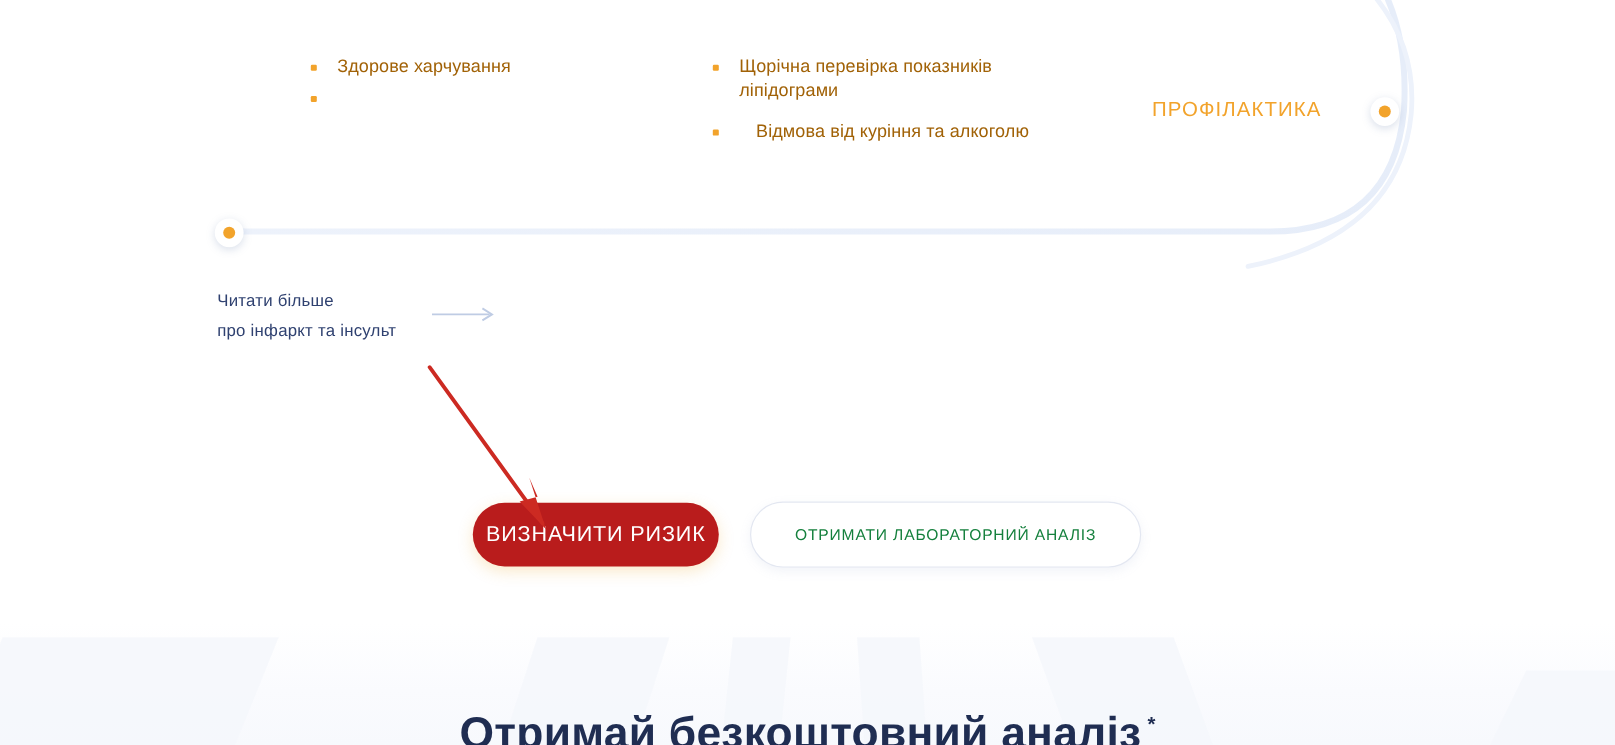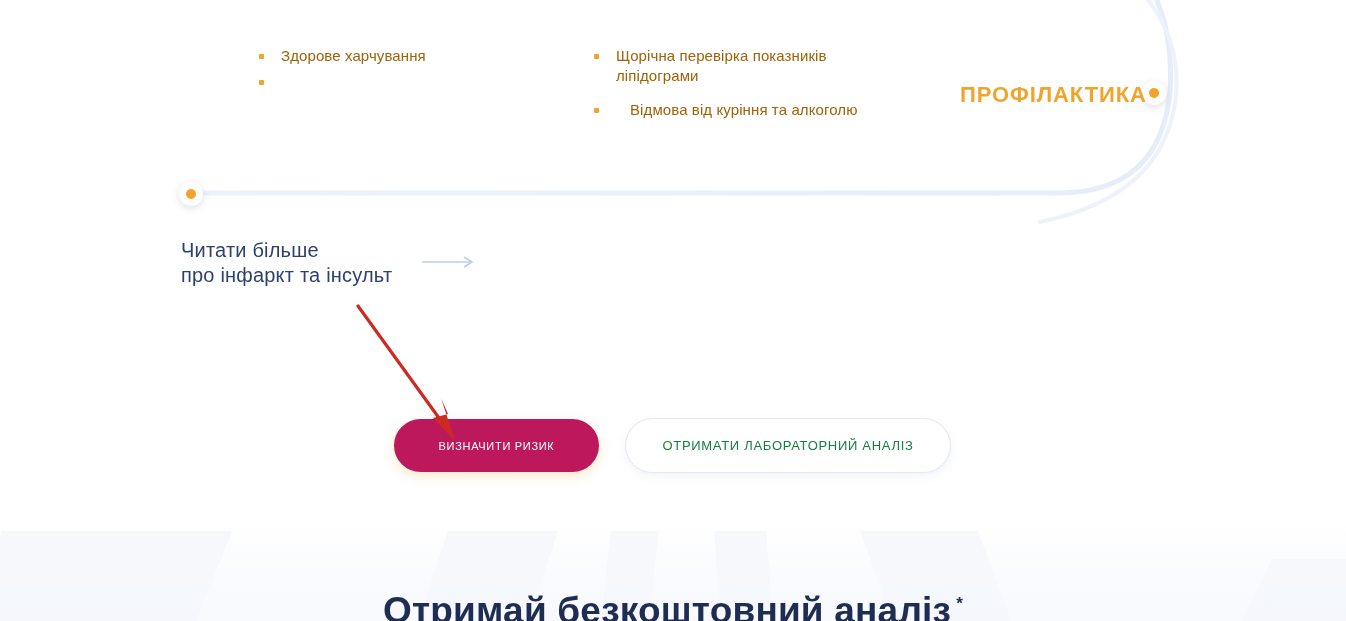--- a/index.html
+++ b/index.html
@@ -90,36 +90,36 @@
     font-size: 15px;
     line-height: 20px;
     color: #a16207;
     letter-spacing: 0.1px;
   }
 
   #prevention-label {
     position: absolute;
     left: 960px;
     top: 82px;
-    font-size: 22px;
-    font-weight: bold;
+    font-size: 17px;
+    font-weight: normal;
     letter-spacing: 0.9px;
     color: #F2A32B;
   }
 
   
   #read-more-block {
     position: absolute;
     left: 181px;
     top: 238px;
     display: flex;
     align-items: center;
   }
   #read-more-text {
-    font-size: 20px;
+    font-size: 14px;
     line-height: 25px;
     color: #2F4170;
     white-space: pre-line;
     letter-spacing: 0.2px;
   }
   #read-more-arrow {
     margin-left: 30px;
     margin-top: 2px;
   }
 
@@ -130,24 +130,24 @@
     top: 418px;
     display: flex;
     align-items: center;
   }
 
   #btn-primary {
     width: 205px;
     height: 53px;
     border: none;
     border-radius: 27px;
-    background: #be185d;
+    background: #b91c1c;
     color: #ffffff;
     font-family: "Liberation Sans", sans-serif;
-    font-size: 11px;
+    font-size: 18px;
     letter-spacing: 0.7px;
     cursor: pointer;
     display: flex;
     align-items: center;
     justify-content: center;
     box-shadow: 0 4px 12px rgba(237,167,45,0.25);
   }
 
   #btn-secondary {
     margin-left: 26px;

